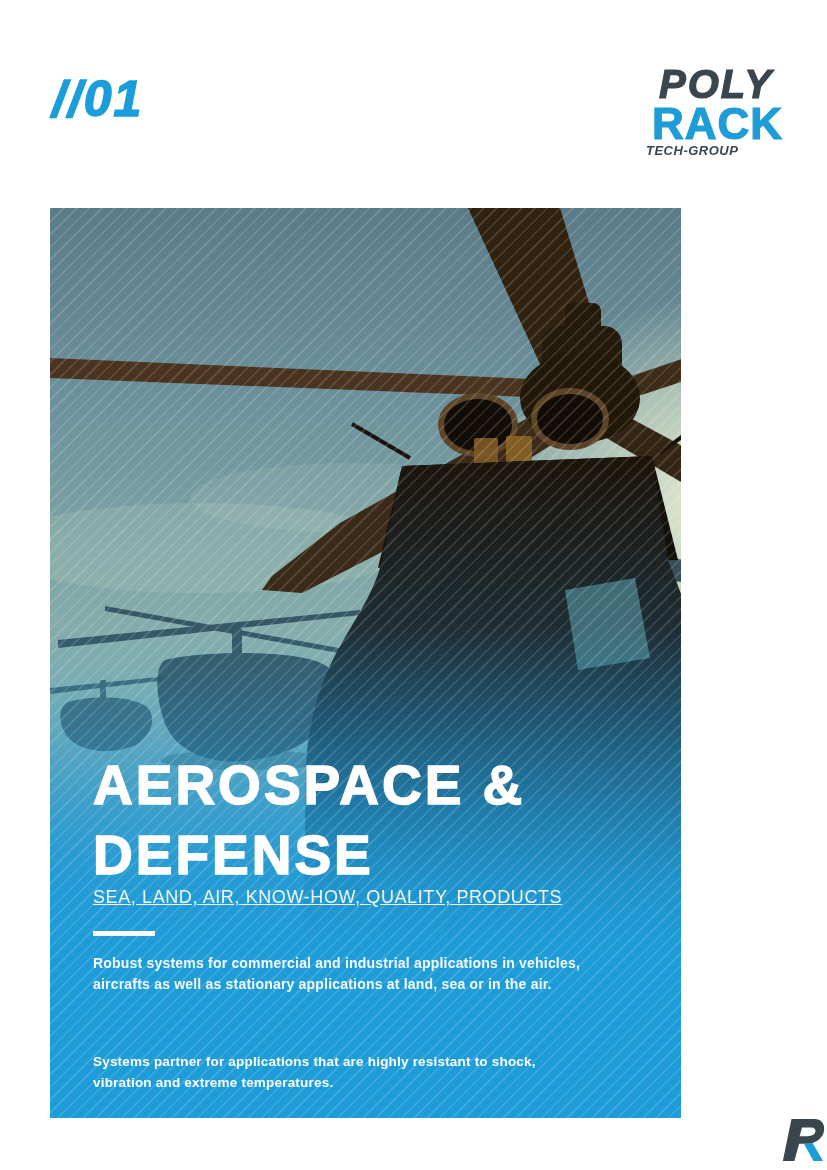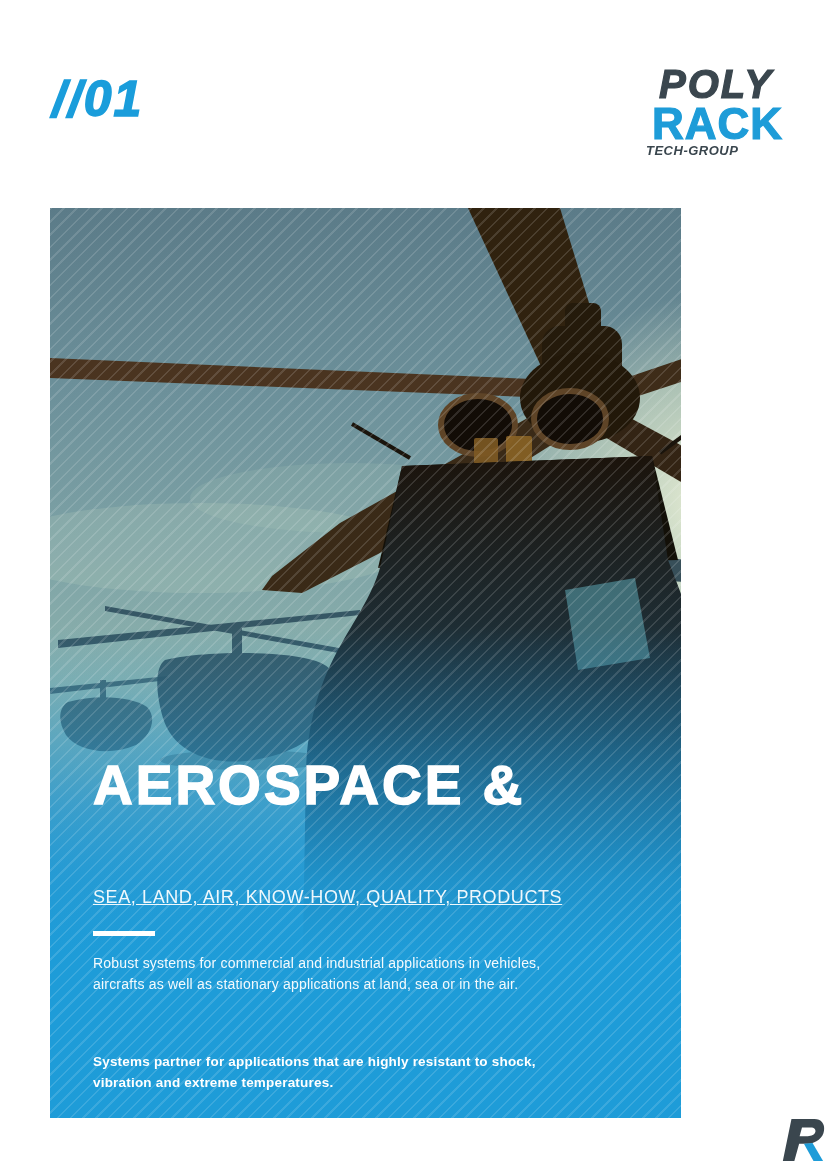--- a/index.html
+++ b/index.html
@@ -65,21 +65,21 @@
   .hero-subtitle{
     position:absolute;left:43px;top:679px;
     font-size:18px;font-weight:400;letter-spacing:0.6px;
     color:rgba(255,255,255,0.93);white-space:nowrap;text-decoration:underline;
   }
   .divider-dash{
     position:absolute;left:43px;top:723px;width:62px;height:5px;background:#ffffff;
   }
   .hero-desc{
     position:absolute;left:43px;top:745px;
-    font-size:14px;line-height:21px;font-weight:400;letter-spacing:0.2px;
+    font-size:14px;line-height:21px;font-weight:700;letter-spacing:0.2px;
     color:rgba(255,255,255,0.95);white-space:nowrap;
   }
   .hero-statement{
     position:absolute;left:43px;top:843px;
     font-size:13.5px;line-height:21px;font-weight:700;letter-spacing:0.2px;
     color:#ffffff;white-space:nowrap;
   }
   
   .r-mark{position:absolute;left:779px;top:1117px;width:46px;height:46px;}
 </style>
@@ -180,20 +180,21 @@
         <polygon points="515,382 585,370 600,450 528,462" fill="#4F8A96" opacity="0.7"></polygon>
       </g>
     </svg>
 
     <div class="blue-overlay"></div>
     <div class="stripes"></div>
 
     <div class="hero-text">
       <div class="hero-title">
         <div>AEROSPACE &amp;</div>
+        <div>DEFENSE</div>
       </div>
       <div class="hero-subtitle">SEA, LAND, AIR, KNOW-HOW, QUALITY, PRODUCTS</div>
       <div class="divider-dash"></div>
       <div class="hero-desc">
         <div>Robust systems for commercial and industrial applications in vehicles,</div>
         <div>aircrafts as well as stationary applications at land, sea or in the air.</div>
       </div>
       <div class="hero-statement">
         <div>Systems partner for applications that are highly resistant to shock,</div>
         <div>vibration and extreme temperatures.</div>

